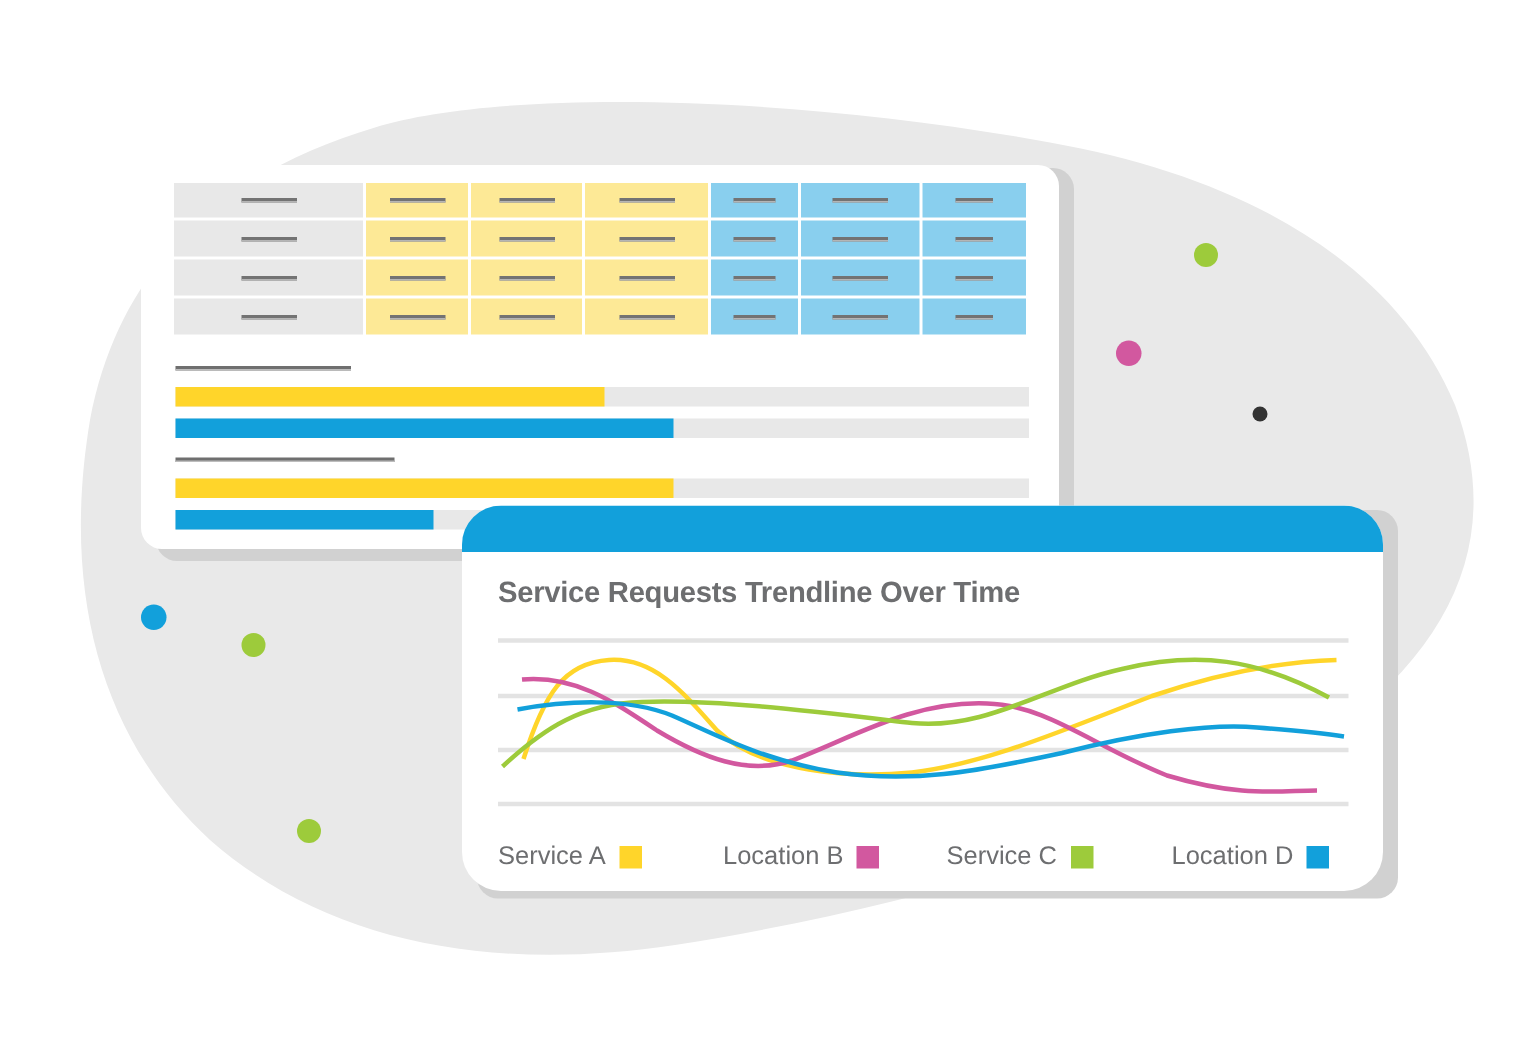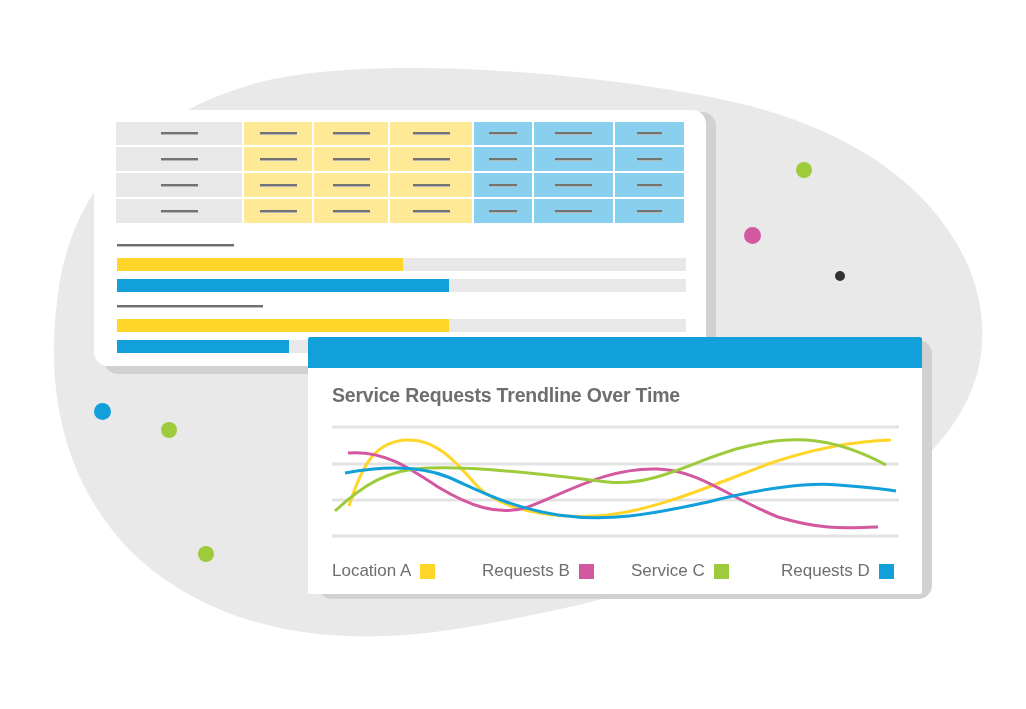--- a/index.html
+++ b/index.html
@@ -28,21 +28,21 @@
     .bar-track { position: absolute; height: 13px; background: #e8e8e8; }
     .bar-fill { position: absolute; left: 0; top: 0; height: 100%; }
 
     
     .card-shadow {
       position: absolute; left: 318px; top: 340px; width: 614px; height: 259px;
       background: #d1d1d1; border-radius: 14px;
     }
     .card {
       position: absolute; left: 308px; top: 337px; width: 614px; height: 257px;
-      background: #ffffff; border-radius: 2px; overflow: hidden;
+      background: #ffffff; border-radius: 26px; overflow: hidden;
     }
     .card-header {
       position: absolute; left: 0; top: 0; width: 100%; height: 31px; background: #12a0db;
     }
     .card-title {
       position: absolute; left: 24px; top: 47px;
       font-size: 19.5px; font-weight: bold; color: #6d6e70; letter-spacing: -0.2px;
       white-space: nowrap;
     }
     #chart-svg { position: absolute; left: 0; top: 0; }
@@ -182,29 +182,29 @@
       <line x1="24" x2="591" y1="127" y2="127" stroke="#e3e3e3" stroke-width="3"></line>
       <line x1="24" x2="591" y1="163" y2="163" stroke="#e3e3e3" stroke-width="3"></line>
       <line x1="24" x2="591" y1="199" y2="199" stroke="#e3e3e3" stroke-width="3"></line>
       <path d="M41,169 C55,125 68,105 98,103 C128,101 148,125 170,150 C200,178 260,182 300,178 C350,172 400,150 460,127 C510,110 550,104 583,103" fill="none" stroke="#ffd52a" stroke-width="3" stroke-linecap="butt"></path>
       <path d="M40,116 C75,113 100,130 130,150 C160,168 190,180 220,170 C260,155 300,130 350,132 C390,133 420,160 470,180 C520,195 545,190 570,190" fill="none" stroke="#d2589f" stroke-width="3" stroke-linecap="butt"></path>
       <path d="M27,174 C55,148 80,132 120,131 C170,129 240,138 300,145 C350,150 390,120 440,109 C490,97 530,102 578,128" fill="none" stroke="#9dcb3b" stroke-width="3" stroke-linecap="butt"></path>
       <path d="M37,136 C70,130 110,128 140,140 C170,153 200,170 250,178 C300,185 340,178 400,165 C450,152 500,145 530,148 C555,150 575,152 588,154" fill="none" stroke="#12a0db" stroke-width="3" stroke-linecap="butt"></path>
     </svg>
   <div id="legend-layer">
       <div class="legend-item" style="left: 24px;">
-        <span>Location A</span>
+        <span>Service A</span>
         <span class="legend-swatch" style="background: rgb(255, 213, 42);"></span>
       </div>
       <div class="legend-item" style="left: 174px;">
-        <span>Requests B</span>
+        <span>Location B</span>
         <span class="legend-swatch" style="background: rgb(210, 88, 159);"></span>
       </div>
       <div class="legend-item" style="left: 323px;">
         <span>Service C</span>
         <span class="legend-swatch" style="background: rgb(157, 203, 59);"></span>
       </div>
       <div class="legend-item" style="left: 473px;">
-        <span>Requests D</span>
+        <span>Location D</span>
         <span class="legend-swatch" style="background: rgb(18, 160, 219);"></span>
       </div>
     </div>
 </div>
 
 </body></html>

